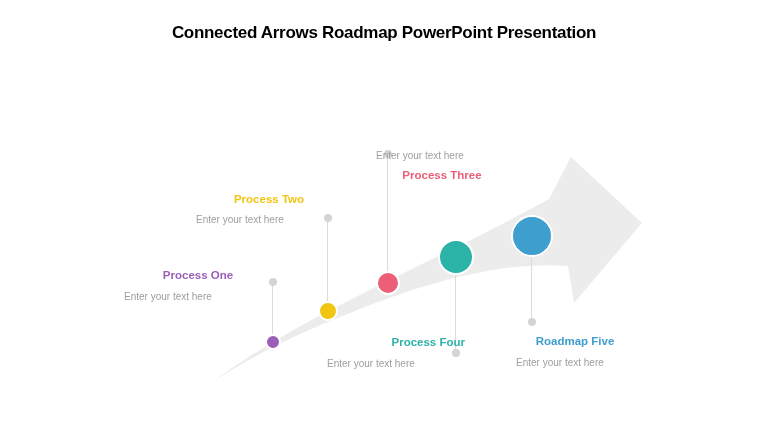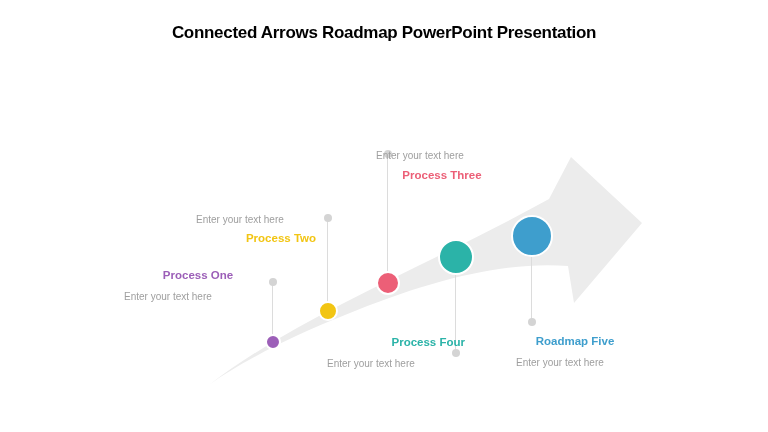--- a/index.html
+++ b/index.html
@@ -61,21 +61,21 @@
     font-size: 10px;
     z-index: 4;
   }
   
   .p1-label { left: 133px; top: 269px; }
   .p1-sub   { left: 124px; top: 291px; }
   .p1-line  { left: 272px; top: 282px; height: 60px; }
   .p1-dot   { left: 269px; top: 278px; }
   .p1-circle{ left: 265px; top: 334px; width: 12px; height: 12px; }
 
-  .p2-label { left: 216px; top: 193px; margin-top: 39px; }
+  .p2-label { left: 204px; top: 193px; }
   .p2-sub   { left: 196px; top: 214px; }
   .p2-line  { left: 327px; top: 218px; height: 93px; }
   .p2-dot   { left: 324px; top: 214px; }
   .p2-circle{ left: 318px; top: 301px; width: 16px; height: 16px; }
 
   .p3-label { left: 377px; top: 121px; margin-top: 48px; }
   .p3-sub   { left: 376px; top: 150px; }
   .p3-line  { left: 387px; top: 154px; height: 129px; }
   .p3-dot   { left: 384px; top: 150px; }
   .p3-circle{ left: 376px; top: 271px; width: 20px; height: 20px; }

